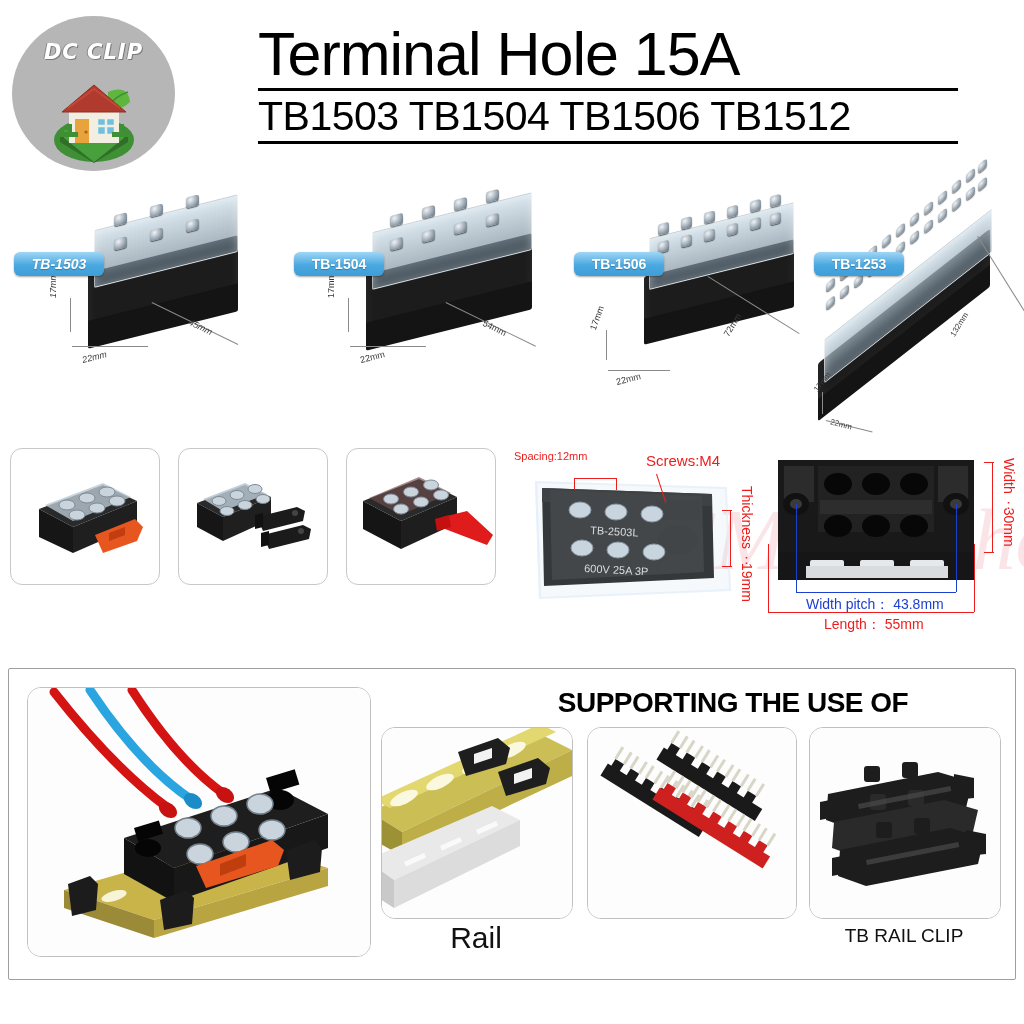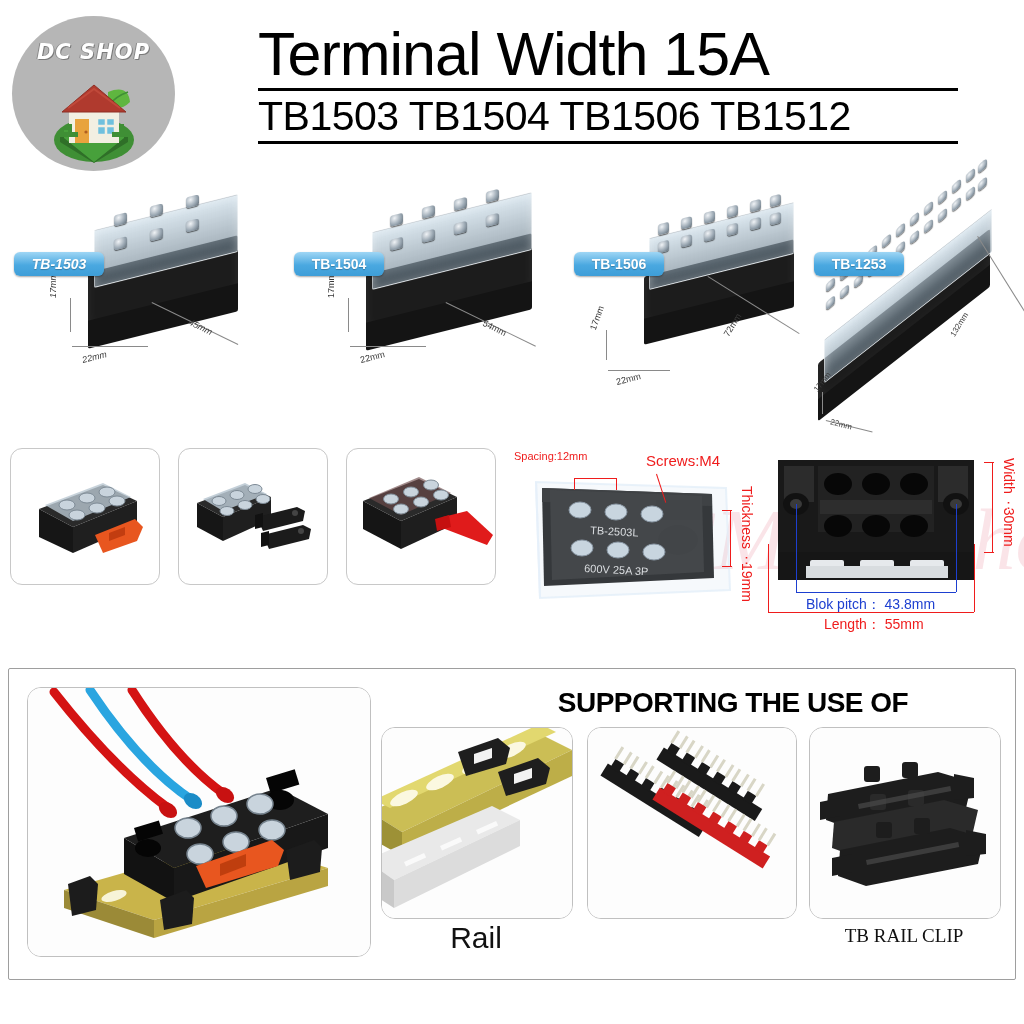--- a/index.html
+++ b/index.html
@@ -147,21 +147,21 @@
 <body>
 
 <div class="page">
 
   <div class="watermark" style="left:595px;top:490px;font-size:86px;">DCMotorShop</div>
   <div class="wm-grey" style="left:250px;top:815px;font-size:42px;">CHE R</div>
 
   <div class="header">
 
     <div class="logo">
-      <div class="logo-text">DC SHOP</div>
+      <div class="logo-text">DC CLIP</div>
       <svg class="logo-art" viewBox="0 0 104 95">
         <ellipse cx="52" cy="72" rx="40" ry="22" fill="#3f8f35"></ellipse>
         <path d="M18 66 L52 94 L86 66 L86 74 L52 95 L18 74 Z" fill="#2f6f28"></path>
         <path d="M22 70 L52 94 L82 70 L82 62 L22 62 Z" fill="#47a03b"></path>
         <path d="M66 24 Q86 16 88 34 Q78 44 66 38 Z" fill="#5fb63f"></path>
         <path d="M66 38 Q74 28 86 24" stroke="#3f8f35" stroke-width="1.5" fill="none"></path>
         <rect x="27" y="43" width="50" height="32" fill="#f2efe2"></rect>
         <path d="M20 44 L52 17 L84 44 Z" fill="#b03a2e"></path>
         <path d="M20 44 L52 17 L84 44 Z" fill="none" stroke="#8e2f25" stroke-width="1"></path>
         <path d="M26 40 L52 21 L78 40" fill="none" stroke="#c0493a" stroke-width="2"></path>
@@ -170,21 +170,21 @@
         <rect x="55" y="50" width="18" height="17" fill="#6fc0de"></rect>
         <rect x="55" y="50" width="18" height="17" fill="none" stroke="#f2efe2" stroke-width="2.5"></rect>
         <line x1="64" y1="50" x2="64" y2="67" stroke="#f2efe2" stroke-width="2.5"></line>
         <line x1="55" y1="58" x2="73" y2="58" stroke="#f2efe2" stroke-width="2.5"></line>
         <path d="M18 64 h8 v-8 h4 v8 h6 v5 h-18 z" fill="#3f8f35"></path>
         <path d="M70 64 h8 v-8 h4 v8 h6 v5 h-18 z" fill="#3f8f35"></path>
       </svg>
     </div>
 
     <div class="title-wrap">
-      <div class="title-main">Terminal Width 15A</div>
+      <div class="title-main">Terminal Hole 15A</div>
       <div class="title-rule"></div>
       <div class="title-sub">TB1503 TB1504 TB1506 TB1512</div>
       <div class="title-rule2"></div>
     </div>
   </div>
 
   <div class="product-row">
 
     <div class="prod" style="left:0;width:280px;font-style:italic;">
       <div class="badge" style="left:14px;top:72px;width:66px;">TB-1503</div>
@@ -433,21 +433,21 @@
           <rect x="148" y="112" width="34" height="10" rx="2"></rect>
         </g>
         <rect x="44" y="118" width="142" height="12" fill="#d8dcdf"></rect>
       </svg>
       
       <div class="blue-txt vert" style="left:238px;top:10px;color:#ef1c1c;font-size:14px;">Width：30mm</div>
       <div class="red-line" style="left:230px;top:14px;width:1px;height:90px;"></div>
       <div class="red-line" style="left:222px;top:14px;width:10px;height:1px;"></div>
       <div class="red-line" style="left:222px;top:104px;width:10px;height:1px;"></div>
       
-      <div class="blue-txt" style="left:44px;top:148px;font-size:14px;">Blok pitch： 43.8mm</div>
+      <div class="blue-txt" style="left:44px;top:148px;font-size:14px;">Width pitch： 43.8mm</div>
       <div class="blue-line" style="left:34px;top:144px;width:160px;height:1px;"></div>
       <div class="blue-line" style="left:34px;top:56px;width:1px;height:88px;"></div>
       <div class="blue-line" style="left:194px;top:56px;width:1px;height:88px;"></div>
       
       <div class="blue-txt" style="left:62px;top:168px;color:#ef1c1c;font-size:14px;">Length： 55mm</div>
       <div class="red-line" style="left:6px;top:164px;width:206px;height:1px;"></div>
       <div class="red-line" style="left:6px;top:96px;width:1px;height:68px;"></div>
       <div class="red-line" style="left:212px;top:96px;width:1px;height:68px;"></div>
     </div>
   </div>
@@ -603,16 +603,16 @@
           <rect x="104" y="90" width="16" height="16" rx="3"></rect>
           <path d="M22 130 L42 126 L42 144 L22 148 Z"></path>
           <path d="M156 102 L176 106 L176 126 L156 128 Z"></path>
         </g>
         <g fill="#4a4a4a" opacity="0.7">
           <rect x="48" y="76" width="94" height="5" transform="rotate(-11 48 76)"></rect>
           <rect x="56" y="132" width="94" height="5" transform="rotate(-11 56 132)"></rect>
         </g>
       </svg>
     </div>
-    <div class="b-label" style="left:800px;top:256px;width:190px;font-size:19px;font-family:Liberation Serif, serif;">TB RAIL CLIP</div>
+    <div class="b-label" style="left:800px;top:256px;width:190px;font-size:19px;">TB RAIL CLIP</div>
   </div>
 
 </div>
 
 </body></html>

